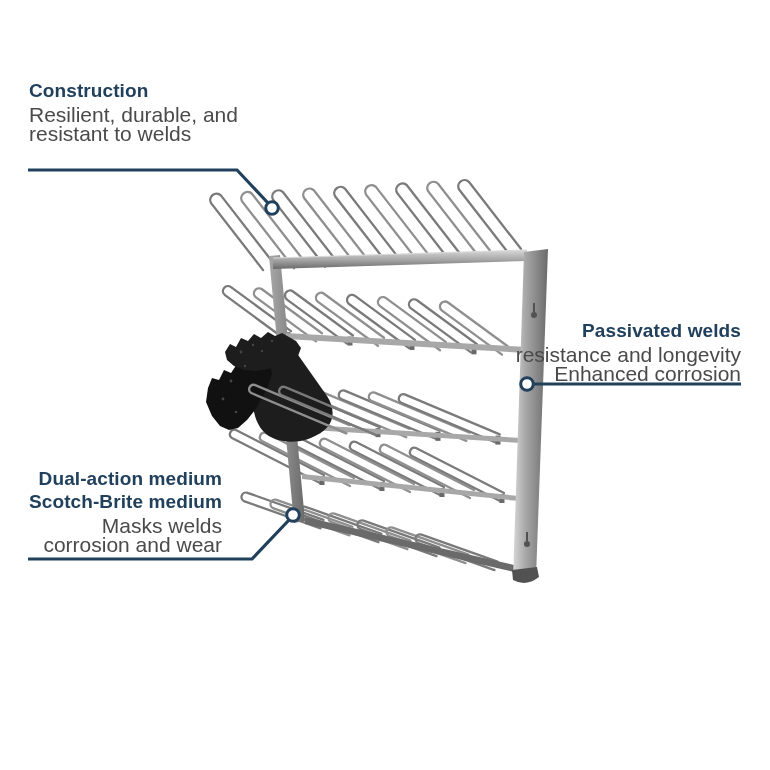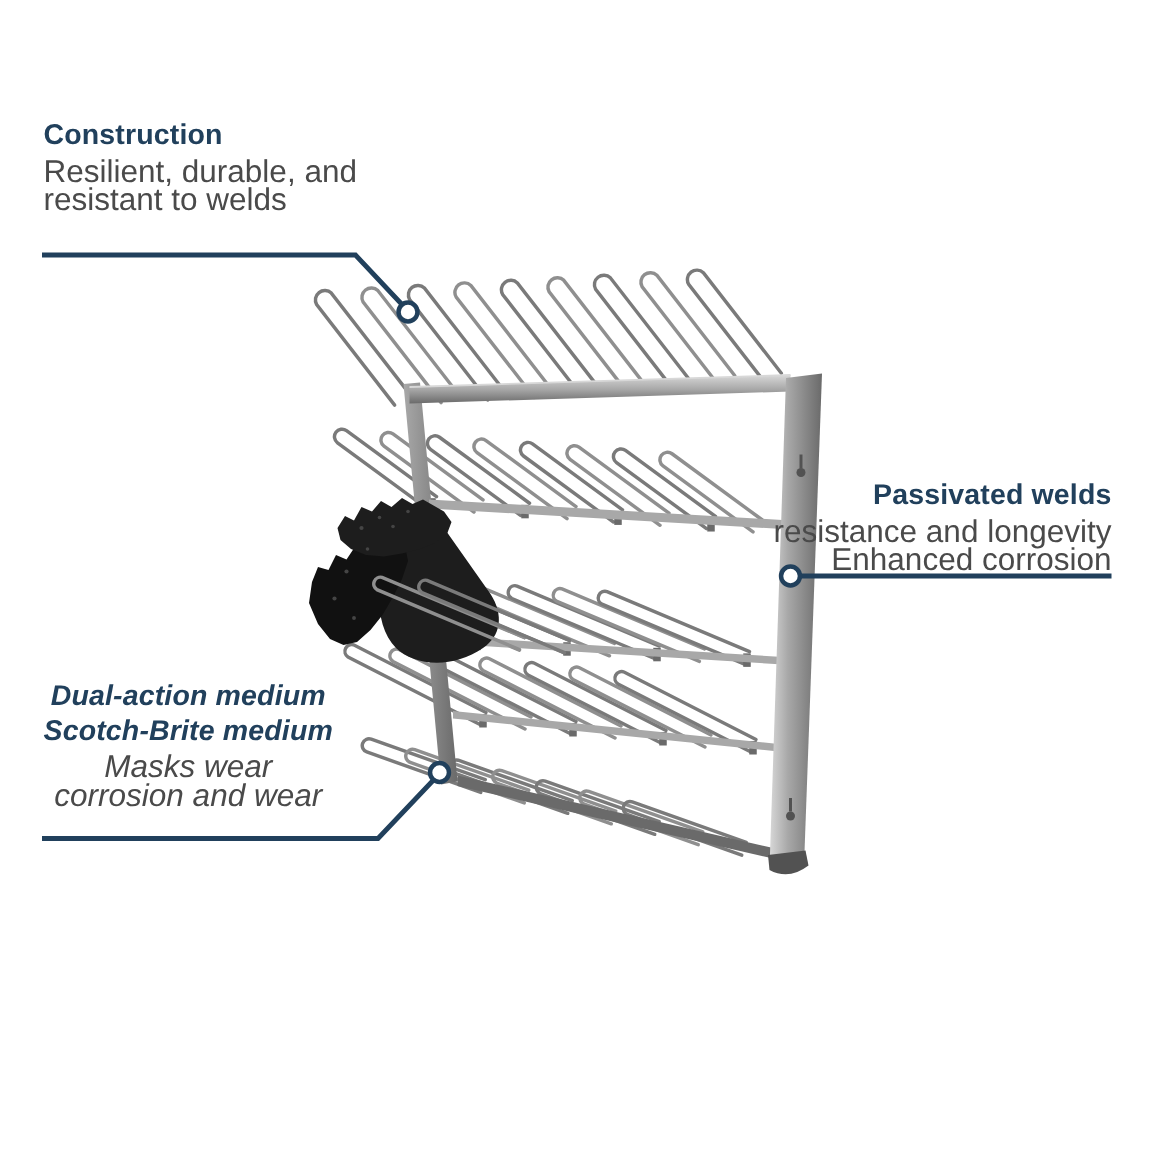--- a/index.html
+++ b/index.html
@@ -20,21 +20,21 @@
   .callout .title{
     font-size:19px;font-weight:700;line-height:23px;
     color:var(--accent);letter-spacing:.1px;
   }
   .callout .desc{
     font-size:21px;font-weight:400;line-height:19px;
     color:var(--text-gray);margin-top:3px;
   }
   .callout-tl{left:29px;top:79px;text-align:left;}
   .callout-r{right:29px;top:319px;text-align:right;}
-  .callout-bl{left:29px;top:453px;text-align:center;font-style:italic;}
+  .callout-bl{left:29px;top:467px;text-align:right;}
 </style>
 </head>
 <body>
 
 <div class="stage">
 
   <svg id="rack-svg" width="770" height="770" viewBox="0 0 770 770">
     <defs>
       <linearGradient id="railGrad" x1="0" y1="0" x2="1" y2="0">
         <stop offset="0" class="stop-light" stop-color="#d8d8d8"></stop>
@@ -176,18 +176,18 @@
       <div>Enhanced corrosion</div>
     </div>
   </div>
 
   <div class="callout callout-bl">
     <div class="title">
       <div>Dual-action medium</div>
       <div>Scotch-Brite medium</div>
     </div>
     <div class="desc">
-      <div>Masks wear</div>
+      <div>Masks welds</div>
       <div>corrosion and wear</div>
     </div>
   </div>
 
 </div>
 
 </body></html>

